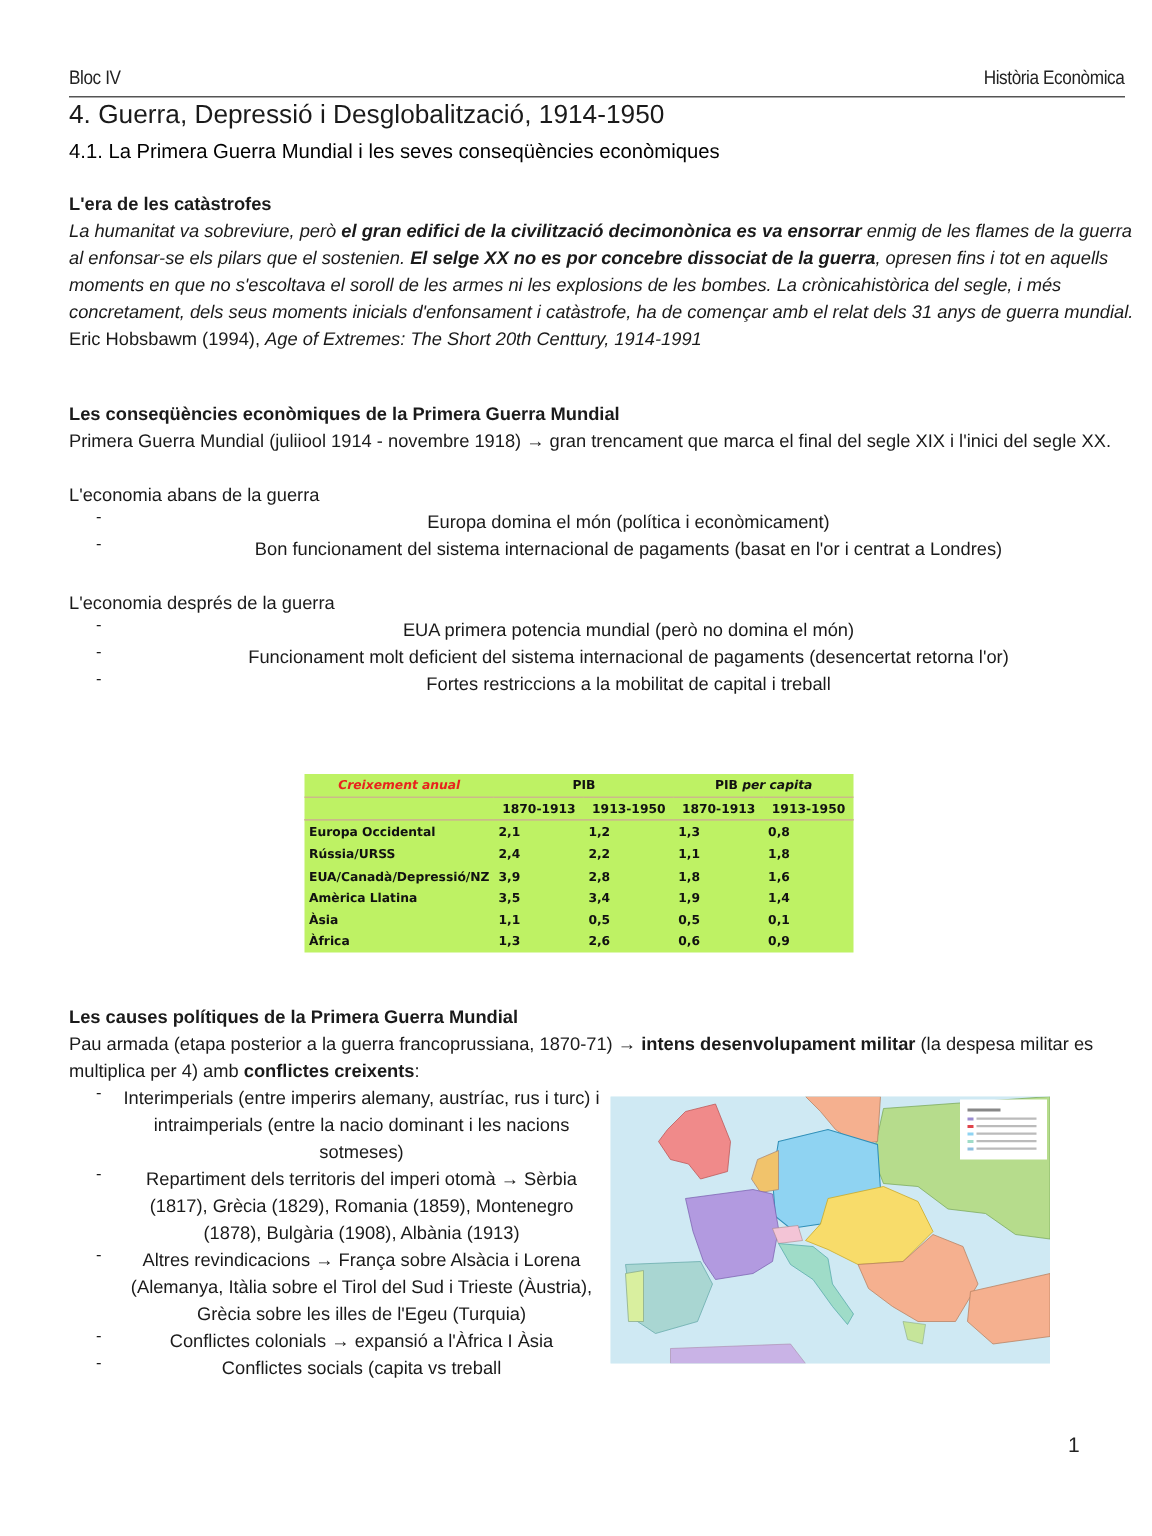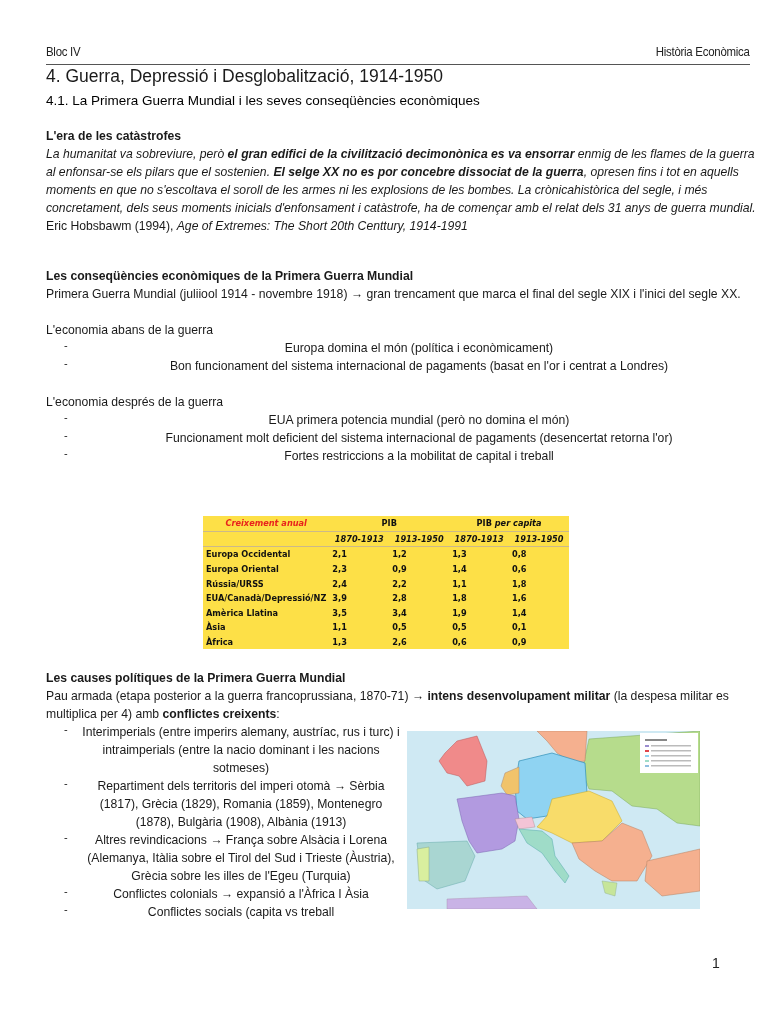--- a/index.html
+++ b/index.html
@@ -20,26 +20,26 @@
   .section { position: absolute; left: 46px; width: 712px; font-size: 12.2px; line-height: 18px; }
   .bold { font-weight: bold; }
   .italic { font-style: italic; }
   .sec-title { font-weight: bold; }
   .right { text-align: left; padding-right: 8px; }
 
   ul.dash { list-style: none; margin: 0; padding: 0 0 0 18px; text-align: center; }
   ul.dash li { position: relative; padding-left: 16px; }
   ul.dash li::before { content: "-"; position: absolute; left: 0; top: -3px; font-size: 11px; }
 
-  .table-wrap { position: absolute; left: 203px; top: 516px; width: 366px; background: #fde047; }
+  .table-wrap { position: absolute; left: 203px; top: 516px; width: 366px; background: #bef264; }
   table.growth { border-collapse: collapse; width: 100%; font-family: "DejaVu Sans", sans-serif;
                  font-size: 8.2px; font-weight: bold; color: #111; }
   table.growth td, table.growth th { padding: 0 3px; height: 14.6px; }
   table.growth thead tr.r1 th { border-bottom: 1px solid #cbb98a; font-weight: bold; }
-  table.growth thead tr.r2 th { border-bottom: 1px solid #cbb98a; font-weight: bold; font-style: italic; }
+  table.growth thead tr.r2 th { border-bottom: 1px solid #cbb98a; font-weight: bold; }
   table.growth th.title-cell { color: #e8231d; font-style: italic; text-align: center; }
   table.growth td.num { text-align: left; }
   table.growth td.lbl { text-align: left; }
 
   .causes { position: absolute; left: 46px; top: 723px; width: 356px; font-size: 12.2px; line-height: 18px; }
 
   .map { position: absolute; left: 407px; top: 731px; width: 293px; height: 178px;
          background: #cfe9f3; overflow: hidden; }
   .map svg { display: block; }
 
@@ -106,27 +106,20 @@
       </thead>
       <tbody>
         <tr>
           <td class="lbl">Europa Occidental</td>
           <td class="num">2,1</td>
           <td class="num">1,2</td>
           <td class="num">1,3</td>
           <td class="num">0,8</td>
         </tr>
         <tr>
-          <td class="lbl">Europa Oriental</td>
-          <td class="num">2,3</td>
-          <td class="num">0,9</td>
-          <td class="num">1,4</td>
-          <td class="num">0,6</td>
-        </tr>
-        <tr>
           <td class="lbl">Rússia/URSS</td>
           <td class="num">2,4</td>
           <td class="num">2,2</td>
           <td class="num">1,1</td>
           <td class="num">1,8</td>
         </tr>
         <tr>
           <td class="lbl">EUA/Canadà/Depressió/NZ</td>
           <td class="num">3,9</td>
           <td class="num">2,8</td>

